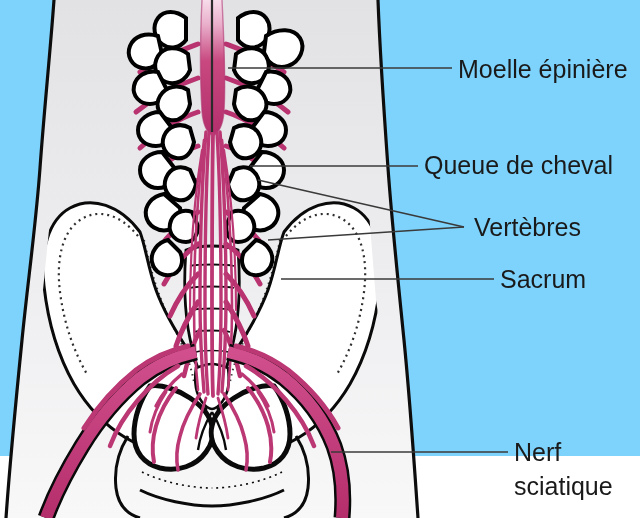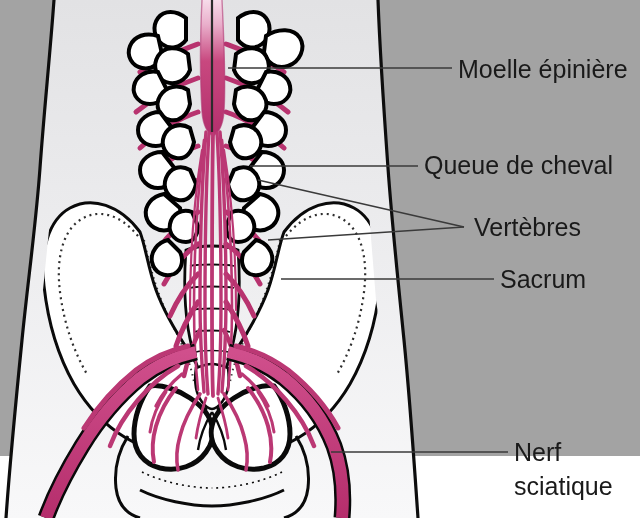--- a/index.html
+++ b/index.html
@@ -10,21 +10,21 @@
   body {
     width: 640px;
     height: 518px;
     font-family: "Liberation Sans", sans-serif;
     overflow: hidden;
   }
   #figure {
     position: relative;
     width: 640px;
     height: 456px;
-    background: #a3a3a3;
+    background: #7dd3fc;
   }
   #anatomy-svg {
     position: absolute;
     top: 0;
     left: 0;
     width: 640px;
     height: 518px;
   }
   .label-text {
     font-family: "Liberation Sans", sans-serif;

